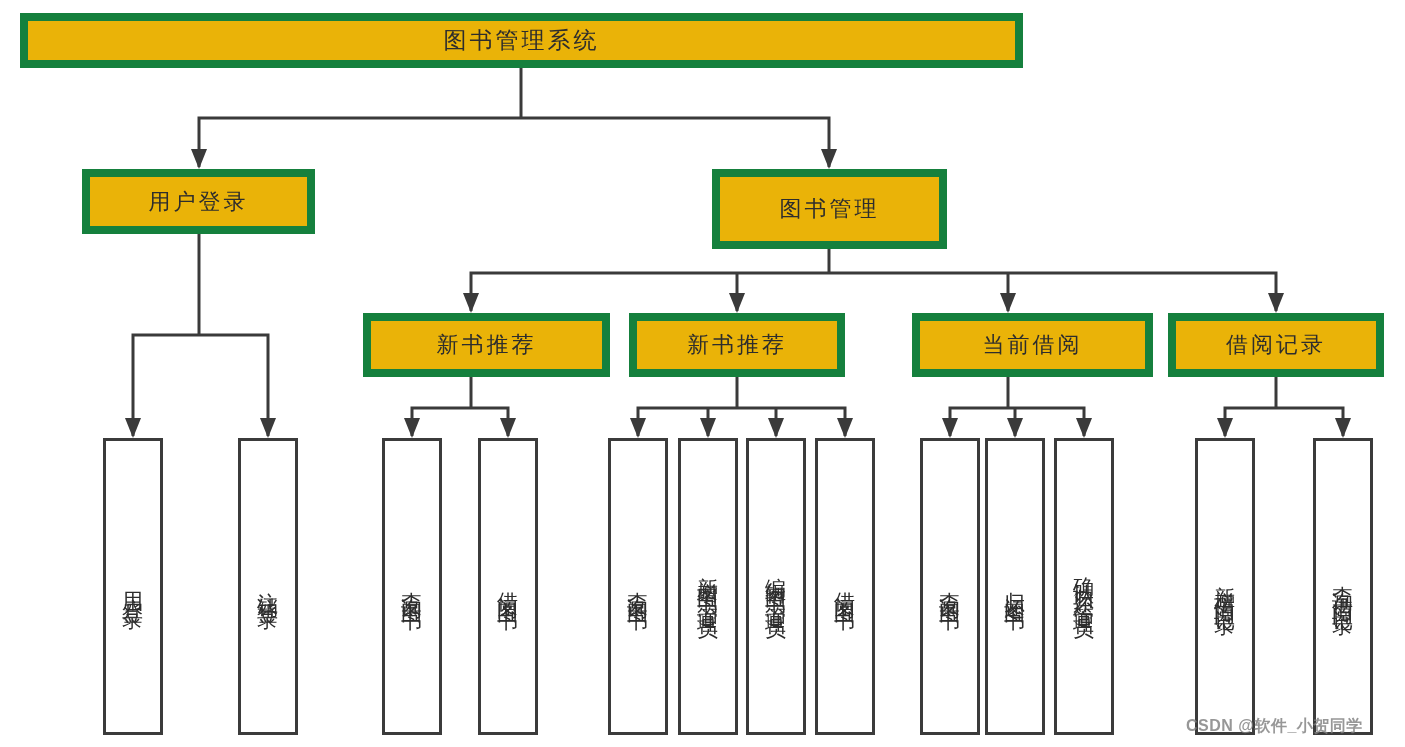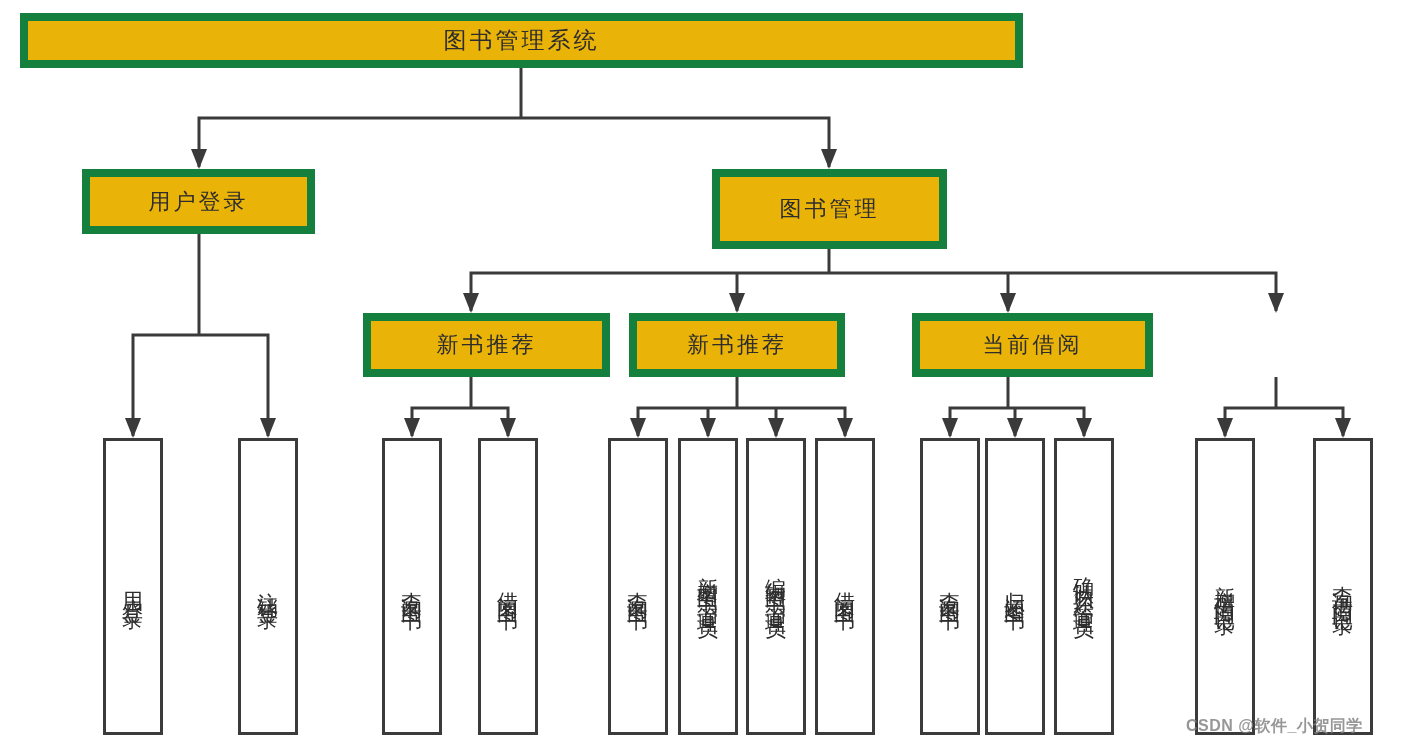--- a/index.html
+++ b/index.html
@@ -140,20 +140,23 @@
 
   <div class="box" style="left:363px; top:313px; width:247px; height:64px;">
     <span>新书推荐</span>
   </div>
   <div class="box" style="left:629px; top:313px; width:216px; height:64px;">
     <span>新书推荐</span>
   </div>
   <div class="box" style="left:904px; top:313px; width:241px; height:64px;margin-left:8px;">
     <span>当前借阅</span>
   </div>
+  <div class="box" style="left:1168px; top:313px; width:216px; height:64px;">
+    <span>借阅记录</span>
+  </div>
 
   <div class="leaf" style="left:103px;">
     <span class="vtext">用户登录</span>
   </div>
   <div class="leaf" style="left:238px;">
     <span class="vtext">注销登录</span>
   </div>
 
   <div class="leaf" style="left:382px;">
     <span class="vtext">查询图书</span>

